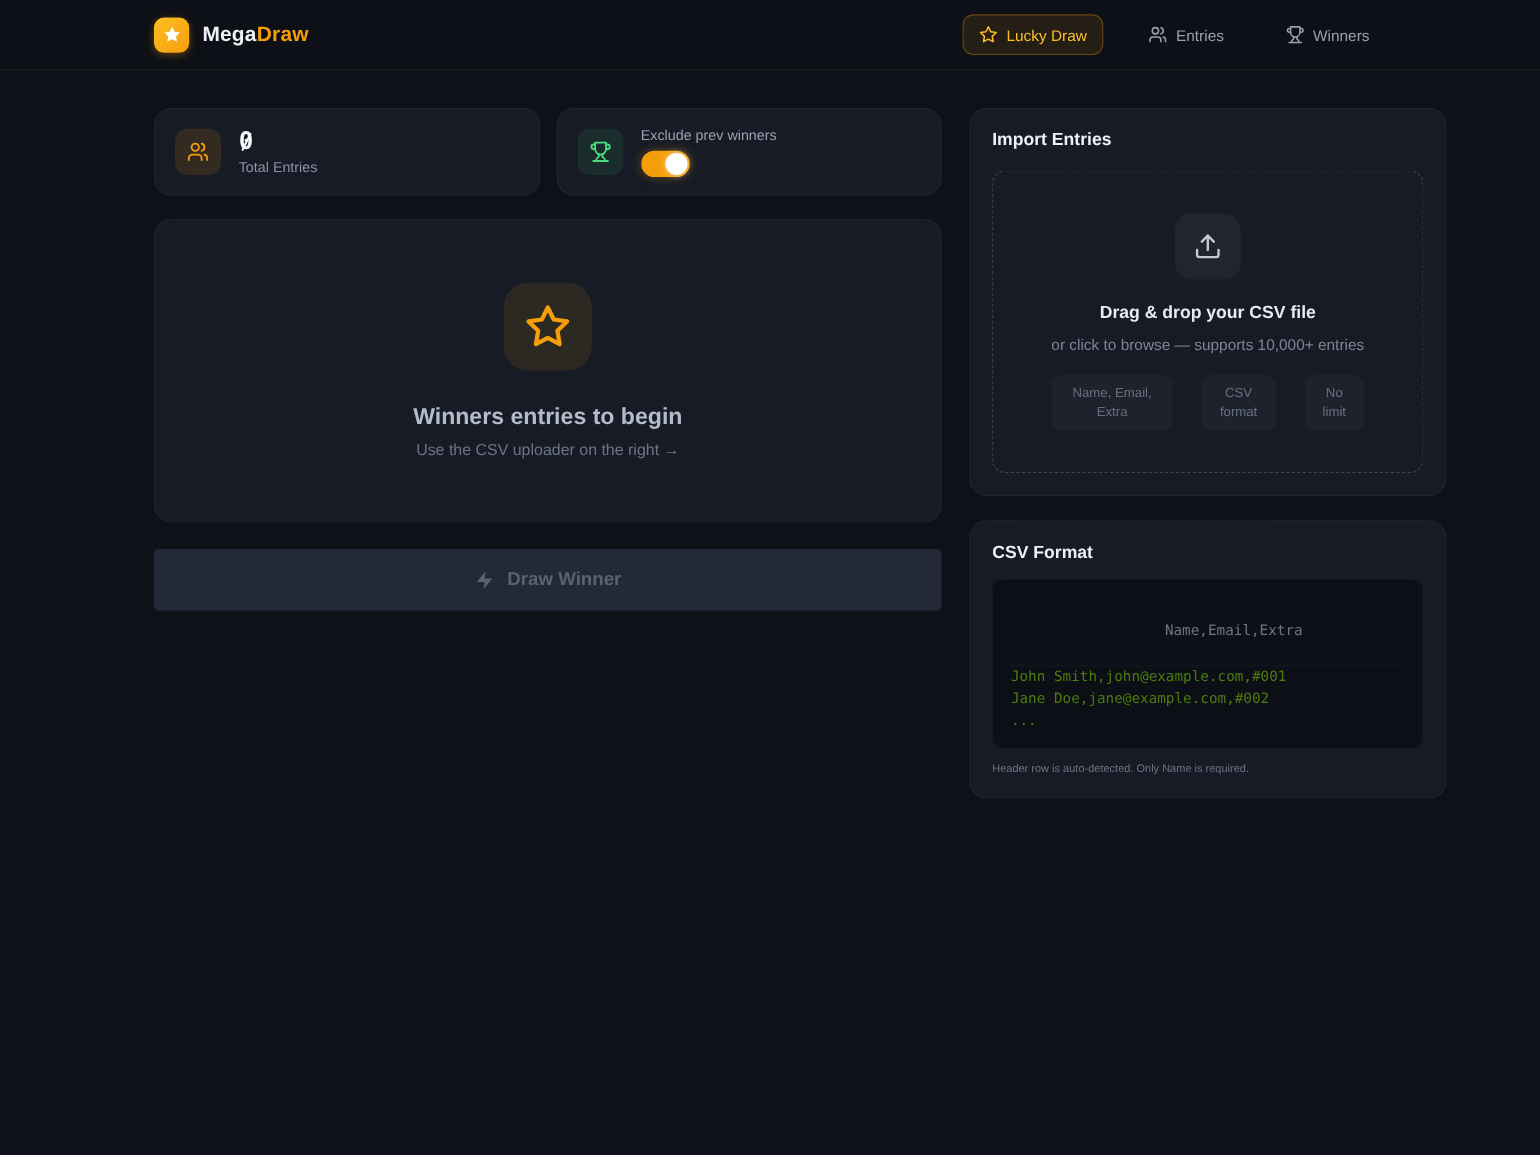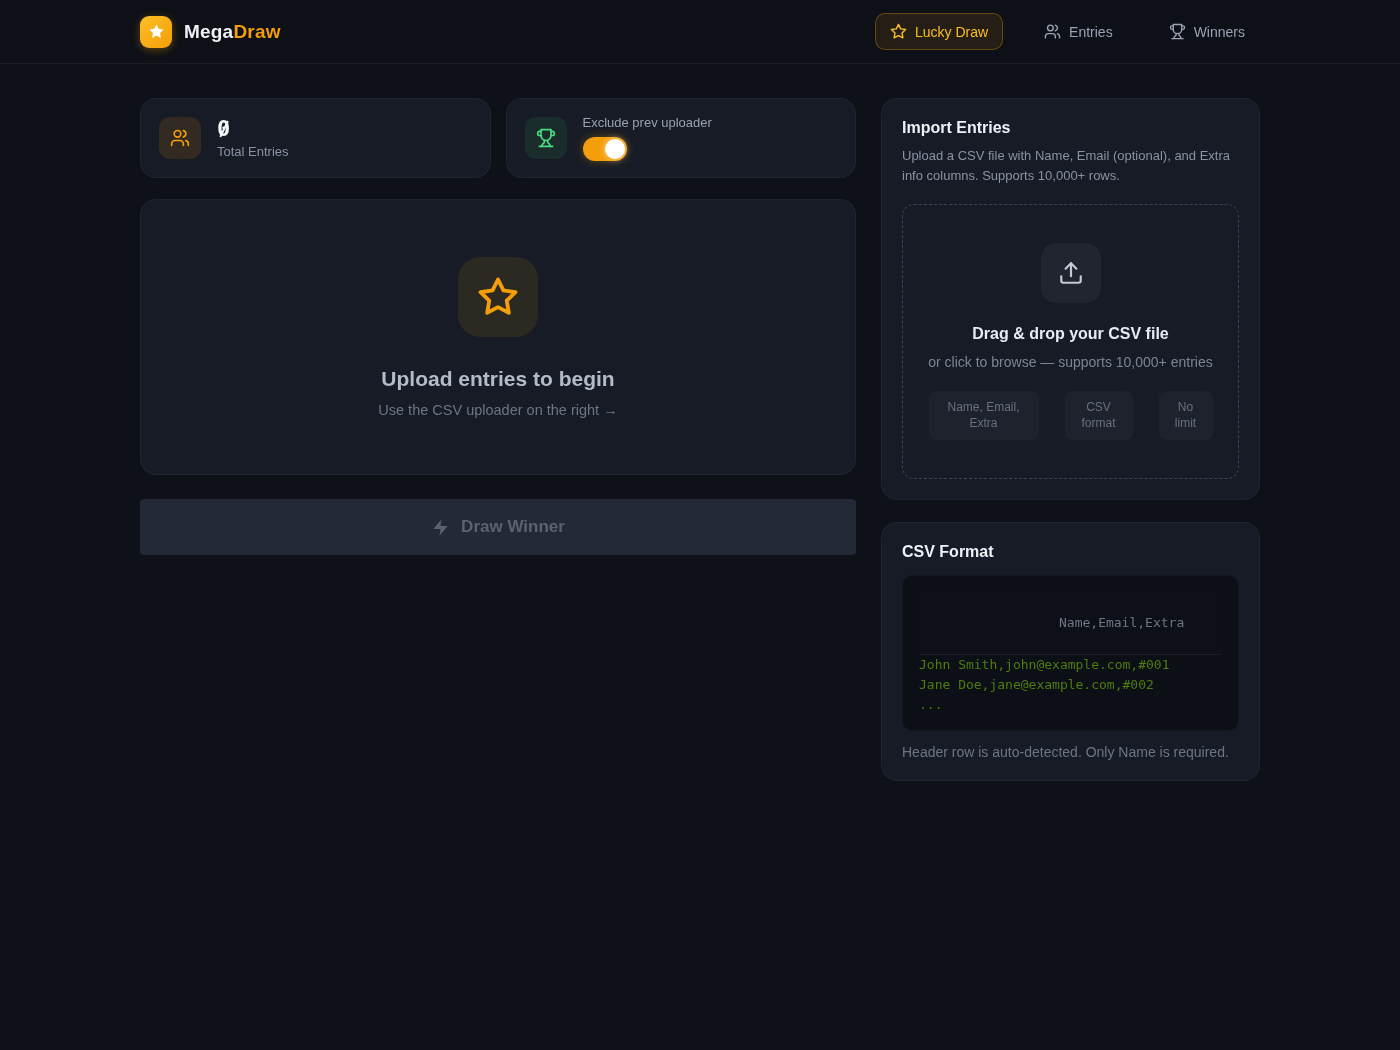--- a/index.html
+++ b/index.html
@@ -41,21 +41,21 @@
     border: 1px solid rgba(245,158,11,0.32);
   }
   .nav-item.active svg { stroke: #fbbf24; }
 
   
   .content {
     display: flex; gap: 25px;
     padding: 34px 140px 0 140px;
   }
   .col-left { width: 716px; flex: none; }
-  .col-right { width: 379px; flex: none; }
+  .col-right { width: 434px; flex: none; }
 
   .card {
     background: #161b25;
     border: 1px solid rgba(255,255,255,0.045);
     border-radius: 16px;
   }
 
   
   .stat-row { display: flex; gap: 15px; }
   .stat-card {
@@ -149,21 +149,21 @@
   .code-block {
     margin-top: 14px; background: #0c0f15;
     border: 1px solid rgba(255,255,255,0.03);
     border-radius: 10px; padding: 15px 16px;
     font-family: "DejaVu Sans Mono", monospace;
     font-size: 13px; line-height: 1.52;
   }
   .code-line { white-space: pre; }
   .code-line.header { color: #6e7684; }
   .code-line.data { color: #4d7c0f; }
-  .footnote { margin-top: 13px; font-size: 14px; color: #6d7585; }
+  .footnote { margin-top: 13px; font-size: 10px; color: #6d7585; }
 
   svg { display: block; }
 </style>
 </head>
 <body>
 
 <div class="header">
   <div class="brand">
     <div class="brand-logo">
       <span>
@@ -237,53 +237,52 @@
           <svg width="20" height="20" viewBox="0 0 24 24" fill="none" stroke="#4ade80" stroke-width="2" stroke-linecap="round" stroke-linejoin="round">
             <path d="M6 9H4.5a2.5 2.5 0 0 1 0-5H6"></path>
               <path d="M18 9h1.5a2.5 2.5 0 0 0 0-5H18"></path>
               <path d="M4 22h16"></path>
               <path d="M10 14.66V17c0 .55-.47.98-.97 1.21C7.85 18.75 7 20.24 7 22"></path>
               <path d="M14 14.66V17c0 .55.47.98.97 1.21C16.15 18.75 17 20.24 17 22"></path>
               <path d="M18 2H6v7a6 6 0 0 0 12 0V2Z"></path>
           </svg>
         </div>
         <div>
-          <div class="toggle-label">Exclude prev uploader</div>
+          <div class="toggle-label">Exclude prev winners</div>
           <div class="toggle">
             <div class="knob"></div>
           </div>
         </div>
       </div>
     </div>
 
     <div class="card stage-card">
       <div class="stage-icon-box">
         <svg width="42" height="42" viewBox="0 0 24 24" fill="none" stroke="#f59e0b" stroke-width="2.2" stroke-linecap="round" stroke-linejoin="round">
           <path d="M12 2l3.09 6.26L22 9.27l-5 4.87 1.18 6.88L12 17.77l-6.18 3.25L7 14.14 2 9.27l6.91-1.01L12 2z"></path>
         </svg>
       </div>
-      <div class="stage-title">Upload entries to begin</div>
+      <div class="stage-title">Winners entries to begin</div>
       <div class="stage-subtitle">Use the CSV uploader on the right →</div>
     </div>
 
     <button class="draw-btn" disabled="">
       <span>
         <svg width="19" height="19" viewBox="0 0 24 24" fill="#596273">
           <polygon points="13 2 3 14 12 14 11 22 21 10 12 10 13 2"></polygon>
         </svg>
       </span>
       <span>Draw Winner</span>
     </button>
   </div>
 
   <div class="col-right">
 
     <div class="card panel">
       <div class="panel-title">Import Entries</div>
-      <div class="panel-desc">Upload a CSV file with Name, Email (optional), and Extra info columns. Supports 10,000+ rows.</div>
 
       <div class="dropzone">
         <div class="upload-tile">
           <svg width="26" height="26" viewBox="0 0 24 24" fill="none" stroke="#c3c9d5" stroke-width="2" stroke-linecap="round" stroke-linejoin="round">
             <path d="M21 15v4a2 2 0 0 1-2 2H5a2 2 0 0 1-2-2v-4"></path>
               <polyline points="17 8 12 3 7 8"></polyline>
               <line x1="12" y1="3" x2="12" y2="15"></line>
           </svg>
         </div>
         <div class="dropzone-title">Drag &amp; drop your CSV file</div>

